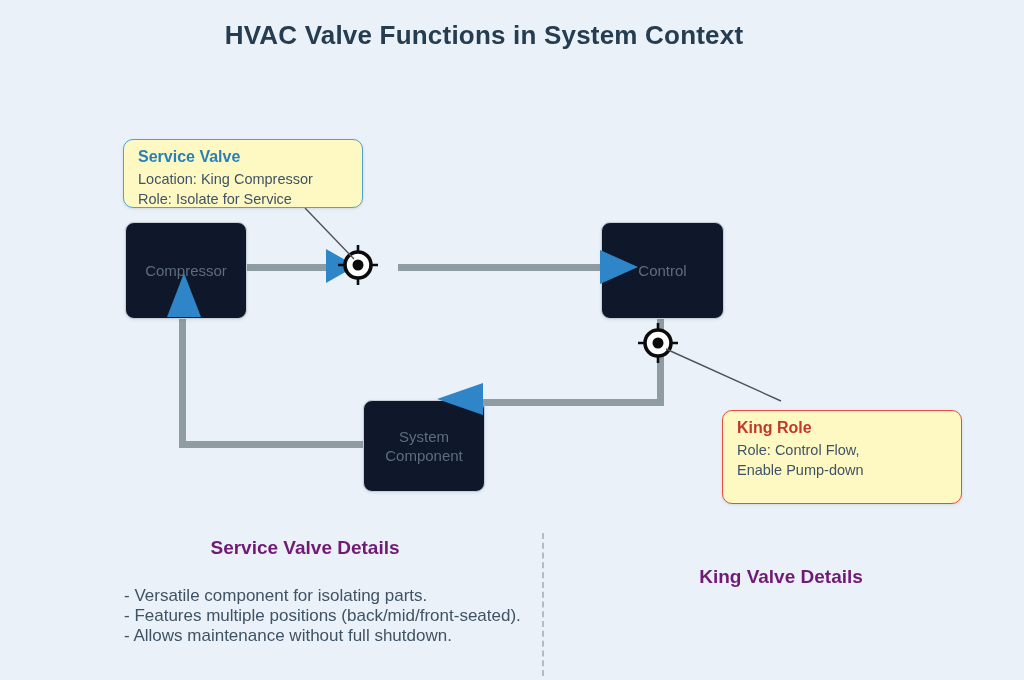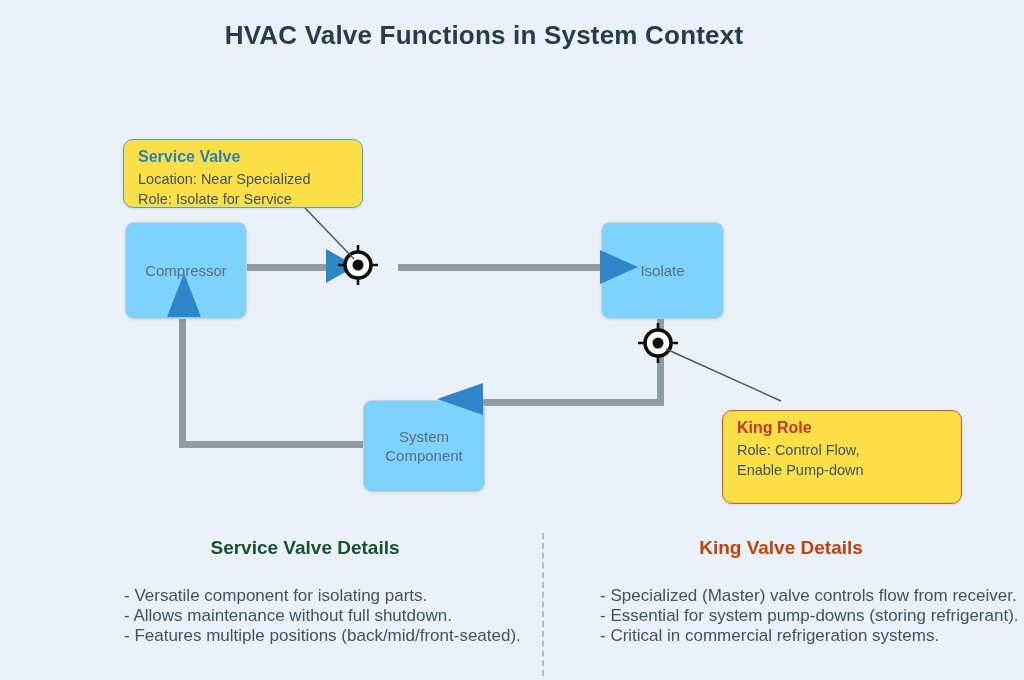--- a/index.html
+++ b/index.html
@@ -15,21 +15,21 @@
   
   .pipe{position:absolute;background:#8f9ca4;}
   .pipe-h1{left:245px;top:264px;width:85px;height:7px;}
   .pipe-h2{left:398px;top:264px;width:204px;height:7px;}
   .pipe-v3{left:657px;top:315px;width:7px;height:91px;}
   .pipe-h4{left:483px;top:399px;width:181px;height:7px;}
   .pipe-h5{left:179px;top:441px;width:186px;height:7px;}
   .pipe-v6{left:179px;top:300px;width:7px;height:148px;}
   
   .node{
-    position:absolute;background:#7dd3fc;border:1px solid #c7ced5;border-radius:9px;
+    position:absolute;background:#0f172a;border:1px solid #c7ced5;border-radius:9px;
     box-shadow:0 1px 3px rgba(60,80,100,0.12);
     display:flex;align-items:center;justify-content:center;text-align:center;
     color:#5d6d7e;font-size:15px;line-height:19px;
   }
   .node-compressor{left:125px;top:222px;width:120px;height:95px;}
   .node-receiver{left:601px;top:222px;width:121px;height:95px;}
   .node-system{left:363px;top:400px;width:122px;height:92px;padding:16px 10px;box-sizing:border-box;}
   
   .arrow{position:absolute;width:0;height:0;}
   .arrow-right-1{left:326px;top:249px;border-left:30px solid #2e86c8;border-top:17px solid transparent;border-bottom:17px solid transparent;}
@@ -37,38 +37,38 @@
   .arrow-left-3{left:437px;top:383px;border-right:46px solid #2e86c8;border-top:16px solid transparent;border-bottom:16px solid transparent;}
   .arrow-up-4{left:167px;top:273px;border-bottom:44px solid #2e86c8;border-left:17px solid transparent;border-right:17px solid transparent;}
   
   .valve{position:absolute;width:44px;height:44px;}
   .valve-1{left:336px;top:243px;}
   .valve-2{left:636px;top:321px;}
   
   .leaders{position:absolute;left:0;top:0;width:1024px;height:680px;pointer-events:none;}
   
   .callout{
-    position:absolute;background:#fde047;border-radius:10px;
+    position:absolute;background:#fef9c3;border-radius:10px;
     box-shadow:0 1px 3px rgba(60,80,100,0.15);
     padding:8px 14px;box-sizing:border-box;
   }
   .callout-service{left:123px;top:139px;width:240px;height:69px;border:1.5px solid #4ba3da;}
   .callout-king{left:722px;top:410px;width:240px;height:94px;border:1.5px solid #e74c3c;}
   .callout-title{font-size:16px;font-weight:bold;margin-bottom:3px;}
   .callout-service .callout-title{color:#2980b9;}
   .callout-king .callout-title{color:#c0392b;}
   .callout-line{font-size:14.5px;color:#3f5366;line-height:20px;}
   
   .divider{
     position:absolute;left:542px;top:533px;height:143px;width:0;
     border-left:2px dashed #b3bcc5;
   }
   .details-heading{position:absolute;top:537px;font-size:19px;font-weight:bold;text-align:center;}
-  .details-heading-service{left:65px;width:480px;color:#14532d;}
-  .details-heading-king{left:561px;width:440px;color:#c2410c;}
+  .details-heading-service{left:65px;width:480px;color:#701a75;}
+  .details-heading-king{left:561px;width:440px;color:#701a75;margin-top:29px;}
   .details-list{position:absolute;top:586px;font-size:17px;color:#3f5366;line-height:20px;}
   .details-list-service{left:124px;width:420px;}
   .details-list-king{left:600px;width:420px;}
 </style>
 </head>
 <body>
 
 <div class="canvas">
 
   <div class="page-title">HVAC Valve Functions in System Context</div>
@@ -77,21 +77,21 @@
   <div class="pipe pipe-h2"></div>
   <div class="pipe pipe-v3"></div>
   <div class="pipe pipe-h4"></div>
   <div class="pipe pipe-h5"></div>
   <div class="pipe pipe-v6"></div>
 
   <div class="node node-compressor">
     <span>Compressor</span>
   </div>
   <div class="node node-receiver">
-    <span>Isolate</span>
+    <span>Control</span>
   </div>
   <div class="node node-system">
     <span>System Component</span>
   </div>
 
   <div class="arrow arrow-right-1"></div>
   <div class="arrow arrow-right-2"></div>
   <div class="arrow arrow-left-3"></div>
   <div class="arrow arrow-up-4"></div>
 
@@ -108,39 +108,34 @@
     <circle cx="22" cy="22" r="5.5" fill="#0b0b0b"></circle>
   </svg>
 
   <svg class="leaders">
     <line x1="305" y1="208" x2="354" y2="259" stroke="#4a545e" stroke-width="1.4"></line>
     <line x1="666" y1="349" x2="781" y2="401" stroke="#4a545e" stroke-width="1.4"></line>
   </svg>
 
   <div class="callout callout-service">
     <div class="callout-title">Service Valve</div>
-    <div class="callout-line">Location: Near Specialized</div>
+    <div class="callout-line">Location: King Compressor</div>
     <div class="callout-line">Role: Isolate for Service</div>
   </div>
 
   <div class="callout callout-king">
     <div class="callout-title">King Role</div>
     <div class="callout-line">Role: Control Flow,</div>
     <div class="callout-line">Enable Pump-down</div>
   </div>
 
   <div class="divider"></div>
 
   <div class="details-heading details-heading-service">Service Valve Details</div>
   <div class="details-list details-list-service">
     <div>- Versatile component for isolating parts.</div>
+    <div>- Features multiple positions (back/mid/front-seated).</div>
     <div>- Allows maintenance without full shutdown.</div>
-    <div>- Features multiple positions (back/mid/front-seated).</div>
   </div>
 
   <div class="details-heading details-heading-king">King Valve Details</div>
-  <div class="details-list details-list-king">
-    <div>- Specialized (Master) valve controls flow from receiver.</div>
-    <div>- Essential for system pump-downs (storing refrigerant).</div>
-    <div>- Critical in commercial refrigeration systems.</div>
-  </div>
 
 </div>
 
 </body></html>

